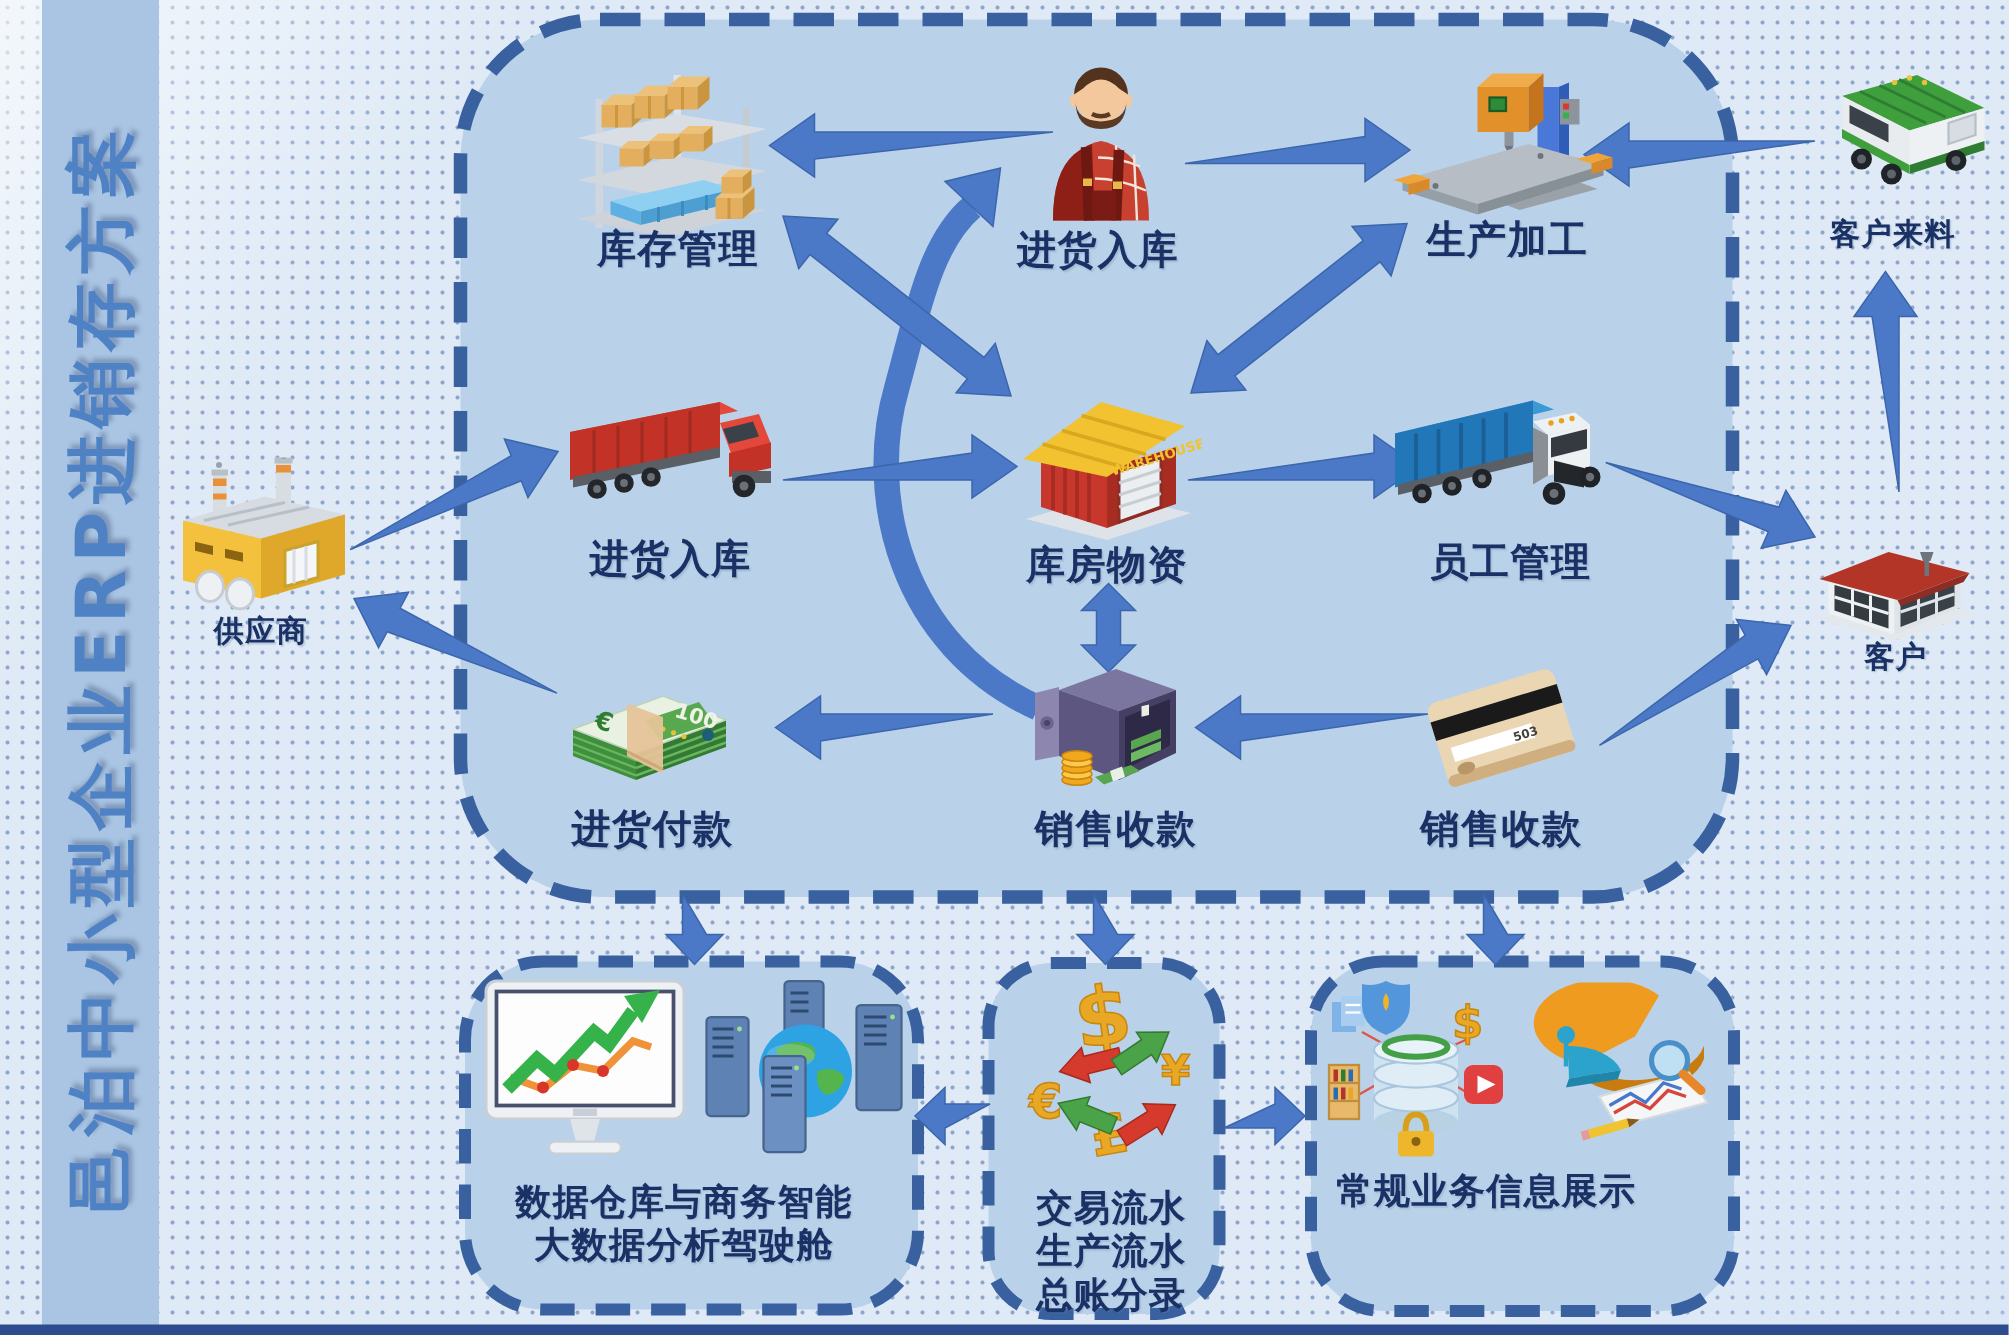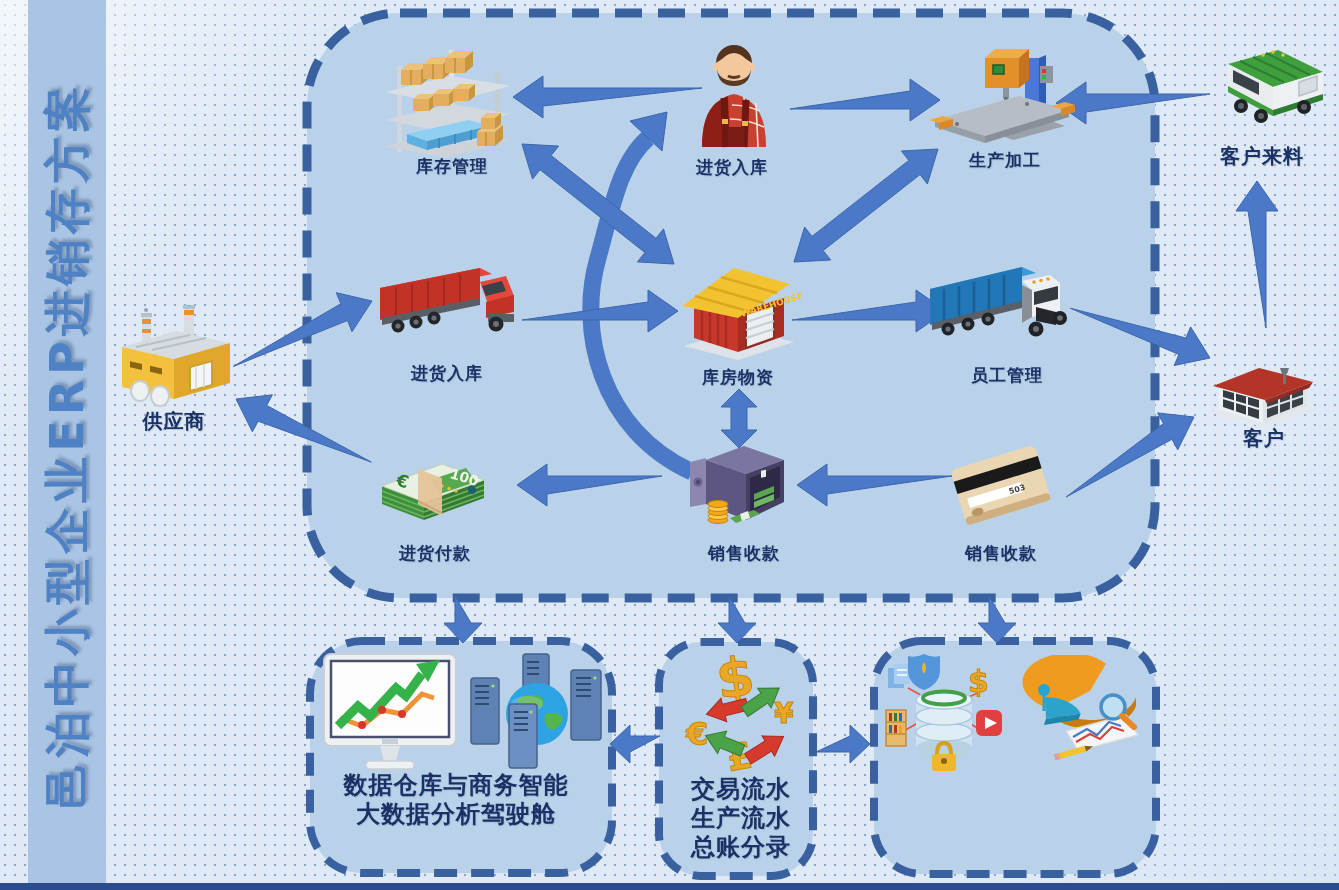--- a/index.html
+++ b/index.html
@@ -32,30 +32,30 @@
   }
   .bottom-bar{
     position:absolute;left:0;top:883px;width:1339px;height:7px;
     background:#2d4c8d;z-index:4;
   }
   svg.layer{position:absolute;left:0;top:0;z-index:2;}
   svg.icn{position:absolute;z-index:5;}
   .nlabel{
     position:absolute;transform:translate(-50%,-50%);
     font-weight:bold;color:#1a3166;white-space:nowrap;
-    font-size:17px;letter-spacing:1px;z-index:6;
+    font-size:26px;letter-spacing:1px;z-index:6;
     text-shadow:1px 1px 1px rgba(120,140,170,0.35);
   }
   .nlabel.sm{font-size:20px;}
   .boxtext{
     position:absolute;font-weight:bold;color:#1a3166;z-index:6;
     font-size:24px;line-height:29px;letter-spacing:1px;
     text-shadow:1px 1px 1px rgba(120,140,170,0.3);
   }
-  .boxtext.center{text-align:center;}
+  .boxtext.center{text-align:center;margin-top:16px;}
 </style>
 </head>
 <body>
 
 <div class="sheen"></div>
 <div class="title-strip"></div>
 <div class="title-text">邑泊中小型企业ERP进销存方案</div>
 <div class="bottom-bar"></div>
 
 <svg class="layer" width="1339" height="890" viewBox="0 0 1339 890">
@@ -520,13 +520,14 @@
 <div class="boxtext center" style="left:340px;top:771px;width:232px">
   <div>数据仓库与商务智能</div>
   <div>大数据分析驾驶舱</div>
 </div>
 <div class="boxtext center" style="left:666px;top:775px;width:150px">
   <div>交易流水</div>
   <div>生产流水</div>
   <div>总账分录</div>
 </div>
 <div class="boxtext" style="left:891px;top:780px;width:240px">
+  <div>常规业务信息展示</div>
 </div>
 
 </body></html>

